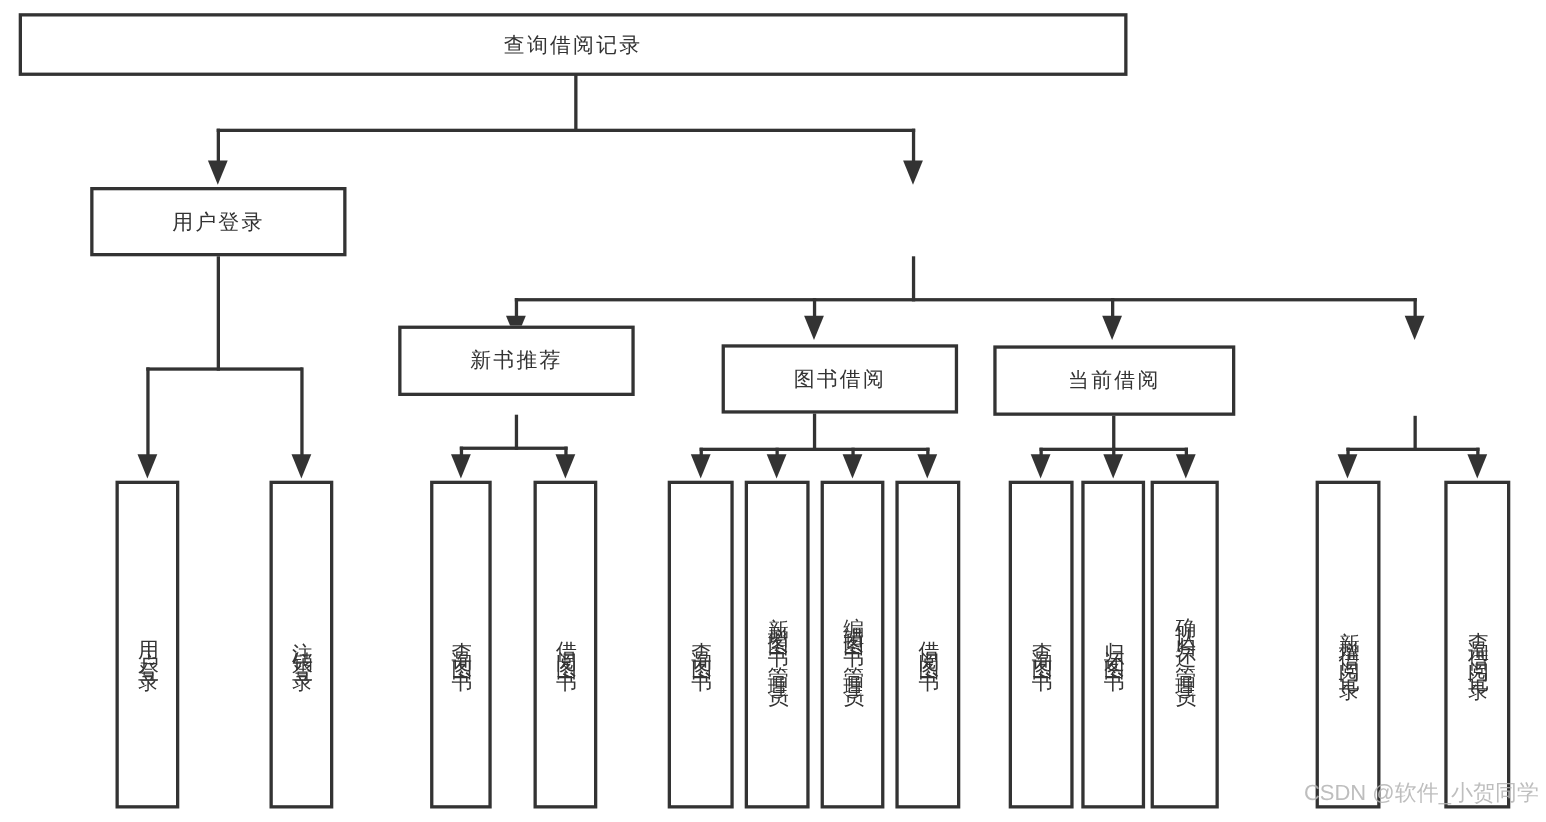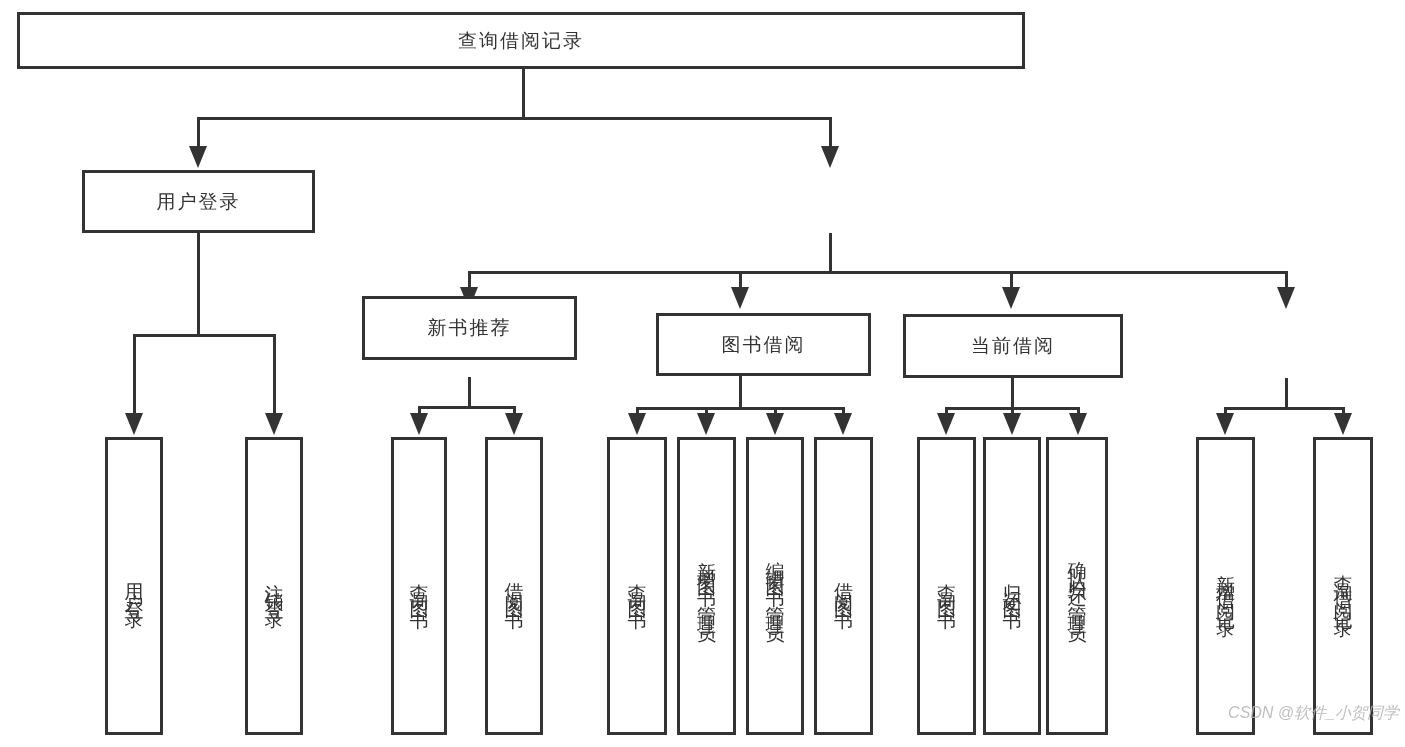--- a/index.html
+++ b/index.html
@@ -24,22 +24,22 @@
     display:flex;align-items:center;justify-content:center;
   }
   .vline{position:absolute;width:3px;background:var(--line);}
   .hline{position:absolute;height:3px;background:var(--line);}
   .arrow{
     position:absolute;width:0;height:0;
     border-left:9px solid transparent;border-right:9px solid transparent;
     border-top:22px solid var(--line);
   }
   .watermark{
-    position:absolute;right:6px;bottom:23px;z-index:10;
-    color:var(--wm);opacity:.85;font-size:16px;white-space:nowrap;font-style:italic;
+    position:absolute;right:6px;bottom:13px;z-index:10;
+    color:var(--wm);opacity:.85;font-size:20px;white-space:nowrap;
   }
 </style>
 </head>
 <body>
 
 <div class="canvas">
 
   <div class="box" style="left:17px;top:12px;width:1008px;height:57px;">
     <span>查询借阅记录</span>
   </div>

